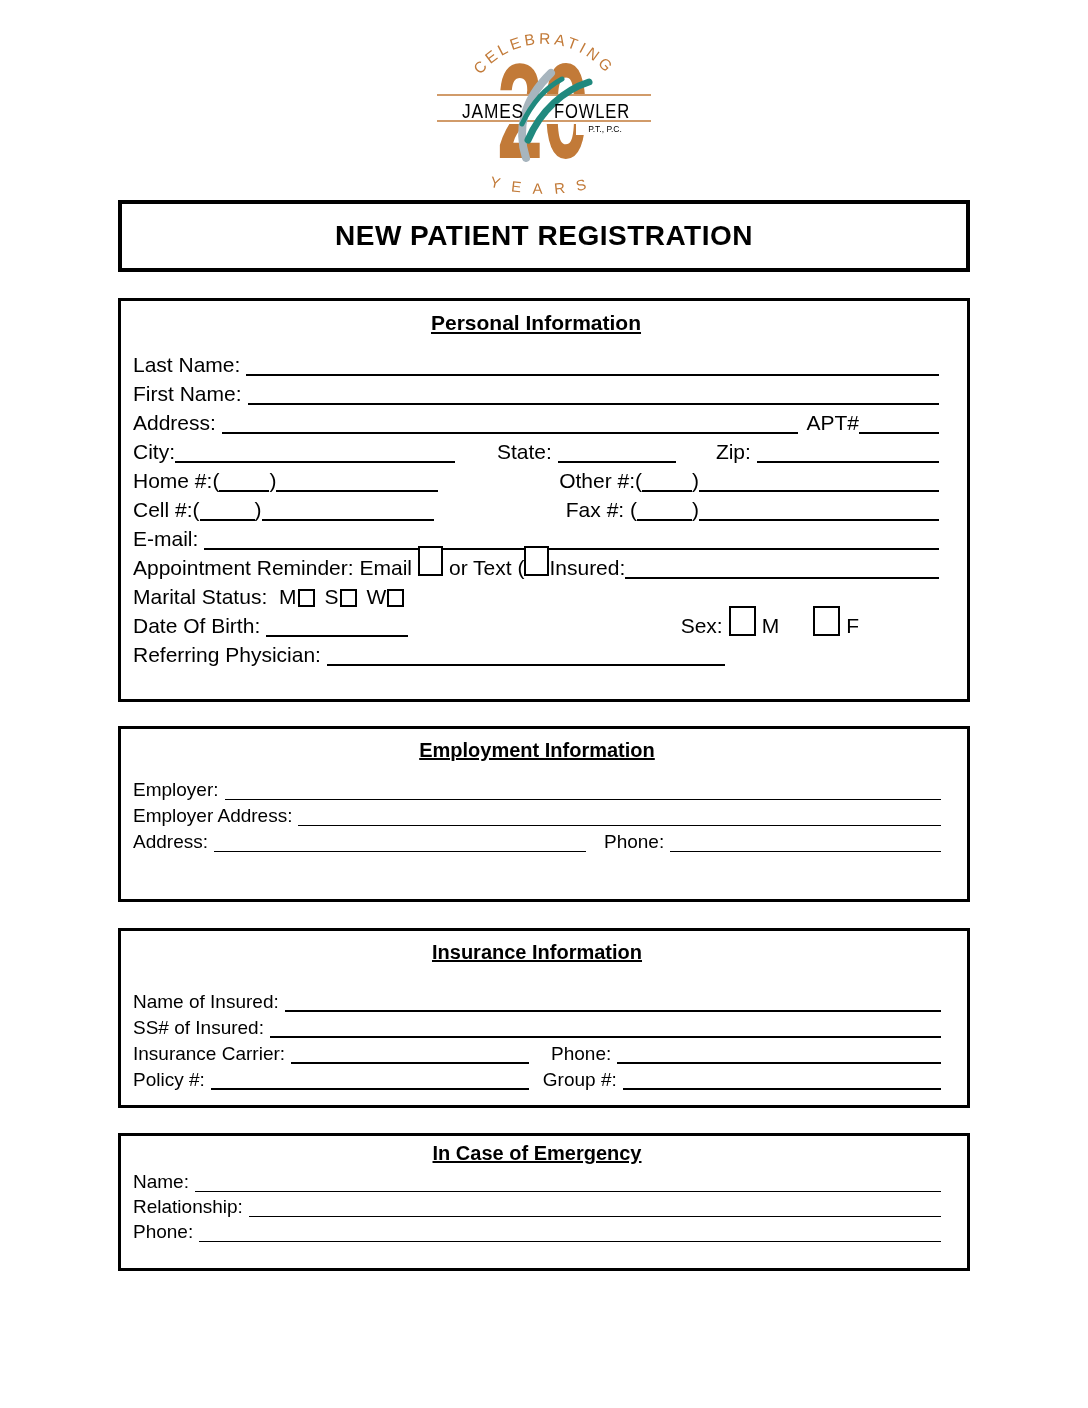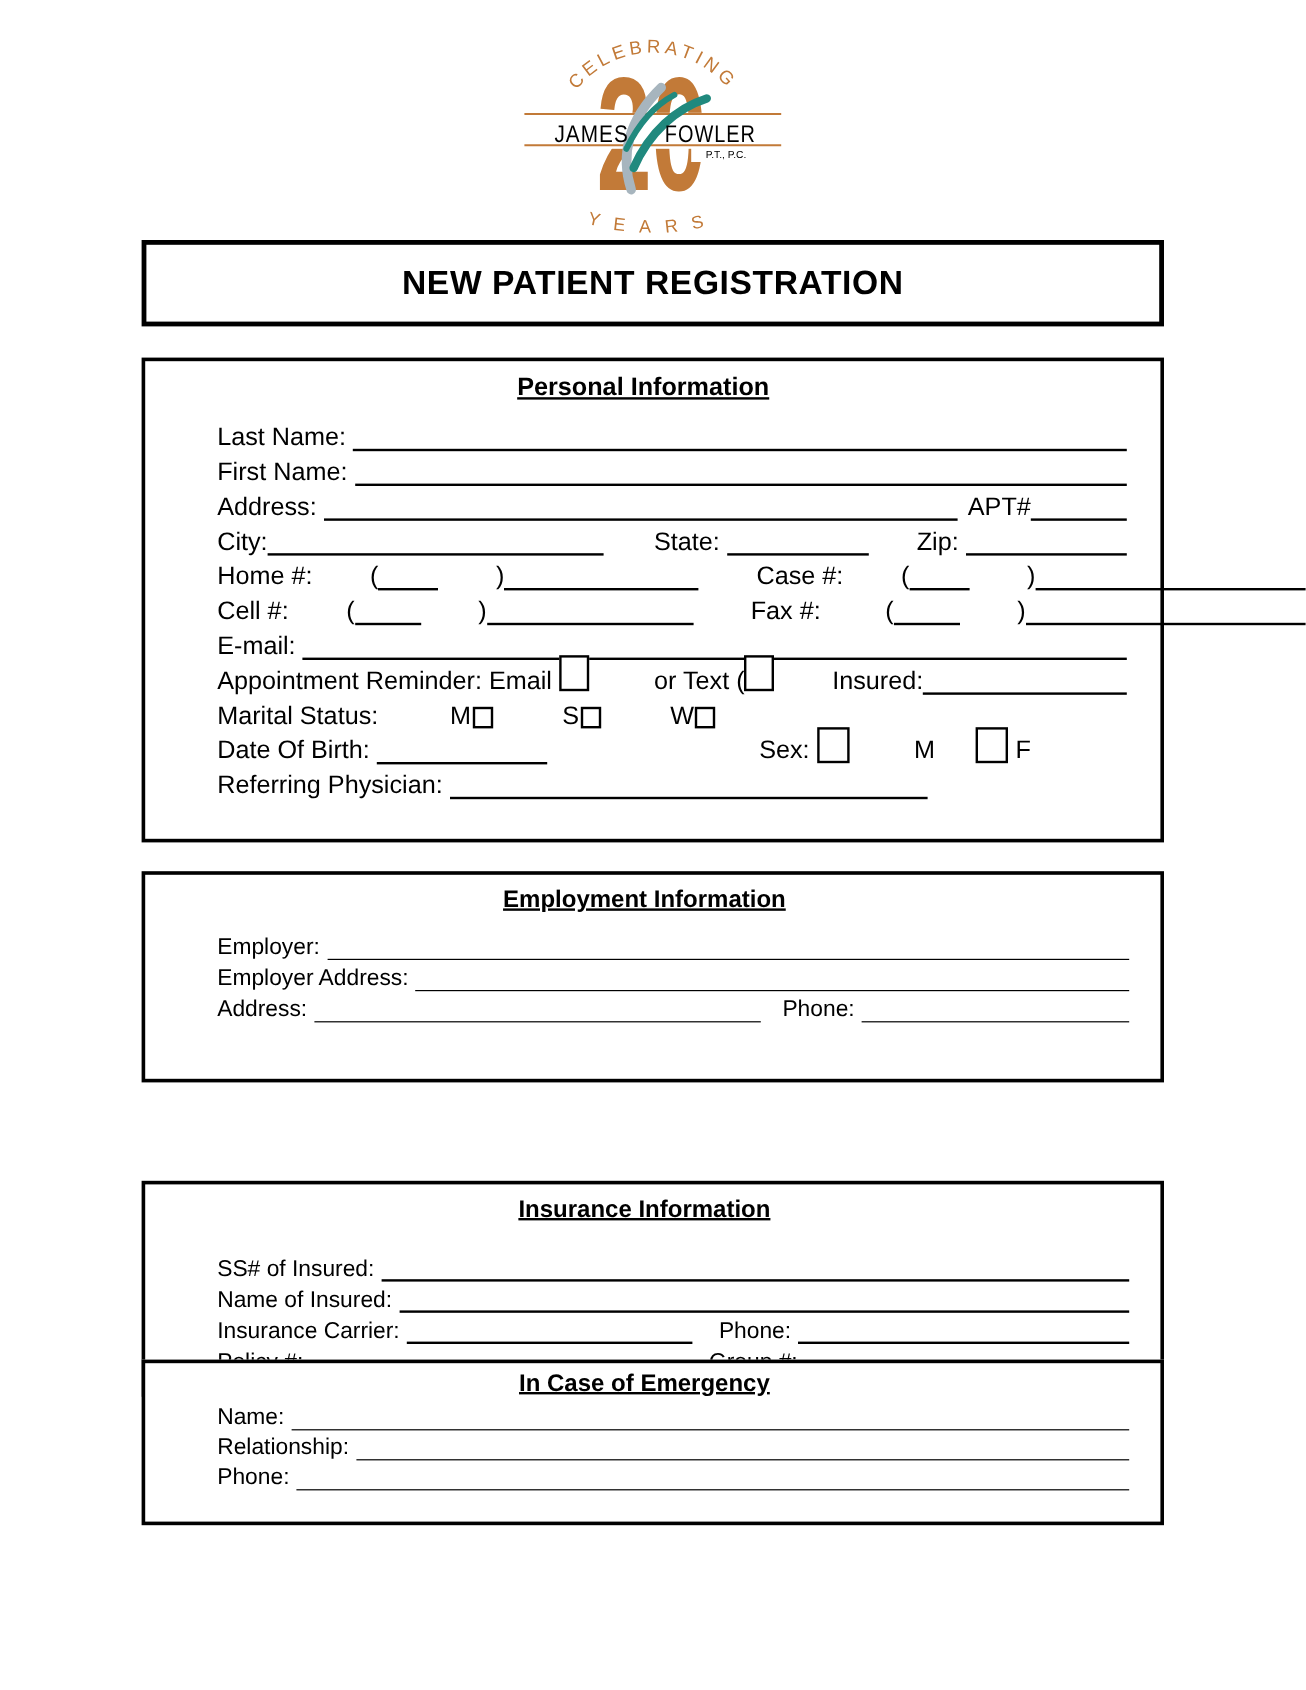--- a/index.html
+++ b/index.html
@@ -11,30 +11,30 @@
   .box { position:absolute; left:118px; width:852px; background:#fff; border:3px solid #000; }
   .title-box { top:200px; height:72px; border-width:4px; display:flex; align-items:center; justify-content:center; }
   .title-text { font-size:28px; font-weight:bold; letter-spacing:.5px; }
 
   .sec-head { display:block; text-align:center; font-weight:bold; text-decoration:underline; }
 
   .sec-personal  { top:298px;  height:404px; padding:8px 28px 0 12px; font-size:21px; }
   .sec-personal .sec-head { font-size:21px; margin:2px 0 14px; }
   .sec-employ    { top:726px;  height:176px; padding:8px 26px 0 12px; font-size:19px; }
   .sec-employ .sec-head { font-size:20px; margin:2px 0 14px; }
-  .sec-insure    { top:984px;  height:180px; padding:8px 26px 0 12px; font-size:19px; }
+  .sec-insure    { top:928px;  height:180px; padding:8px 26px 0 12px; font-size:19px; }
   .sec-insure .sec-head { font-size:20px; margin:2px 0 24px; }
   .sec-emerg     { top:1133px; height:138px; padding:6px 26px 16px 12px; font-size:19px; }
   .sec-emerg .sec-head { font-size:20px; margin:0 0 4px; }
 
   .row { display:flex; align-items:flex-end; height:29px; }
   .sec-employ .row, .sec-insure .row { height:26px; }
   .sec-emerg .row { height:25px;text-align:right; }
 
-  .lbl { white-space:pre; line-height:27px; margin-right:6px;margin-left:48px; }
+  .lbl { white-space:pre; line-height:27px; margin-right:6px; }
   .sec-employ .lbl, .sec-insure .lbl, .sec-emerg .lbl { line-height:24px; }
   .tight { margin-right:0; }
 
   .blank { border-bottom:2px solid #000; height:18px; margin-bottom:2px; flex:none; }
   .sec-employ .blank, .sec-emerg .blank { border-bottom-width:1.5px; }
   .fill { flex:1 1 auto; }
   .spacer { flex:1 1 auto; }
 
   .cb { border:2px solid #000; background:#fff; flex:none; }
   .cb-appt { width:25px; height:30px; margin:0 6px 5px 6px; }
@@ -122,21 +122,21 @@
     <span class="blank fill"></span>
   </div>
 
   <div class="row">
     <span class="lbl tight">Home #:</span>
       <span class="lbl tight">(</span>
       <span class="blank" style="width:50px"></span>
       <span class="lbl tight">)</span>
       <span class="blank" style="width:162px"></span>
     <span class="spacer"></span>
-    <span class="lbl tight">Case #:</span>
+    <span class="lbl tight">Other #:</span>
       <span class="lbl tight">(</span>
       <span class="blank" style="width:50px"></span>
       <span class="lbl tight">)</span>
       <span class="blank" style="width:240px"></span>
   </div>
 
   <div class="row">
     <span class="lbl tight">Cell #:</span>
       <span class="lbl tight">(</span>
       <span class="blank" style="width:55px"></span>
@@ -212,26 +212,26 @@
     <span class="blank" style="width:372px"></span>
     <span class="lbl" style="margin-left:18px">Phone:</span>
     <span class="blank fill"></span>
   </div>
 </div>
 
 <div class="box sec-insure">
   <span class="sec-head">Insurance Information</span>
 
   <div class="row">
+    <span class="lbl">Name of Insured:</span>
+    <span class="blank fill"></span>
+  </div>
+
+  <div class="row">
     <span class="lbl">SS# of Insured:</span>
-    <span class="blank fill"></span>
-  </div>
-
-  <div class="row">
-    <span class="lbl">Name of Insured:</span>
     <span class="blank fill"></span>
   </div>
 
   <div class="row">
     <span class="lbl">Insurance Carrier:</span>
     <span class="blank" style="width:238px"></span>
     <span class="lbl" style="margin-left:22px">Phone:</span>
     <span class="blank fill"></span>
   </div>
 

